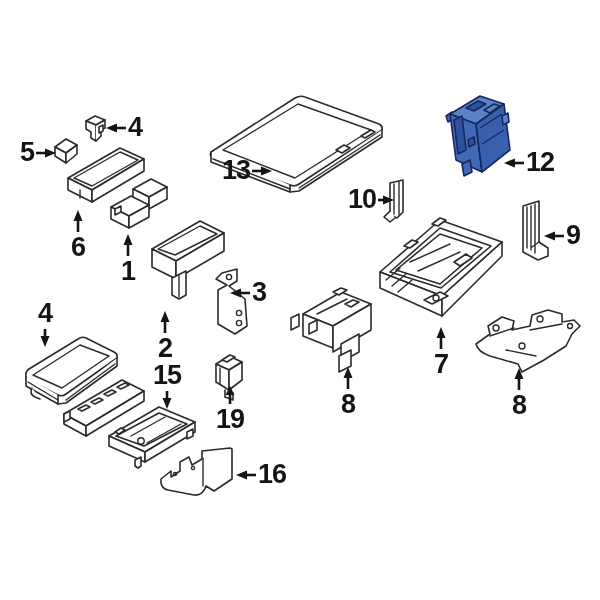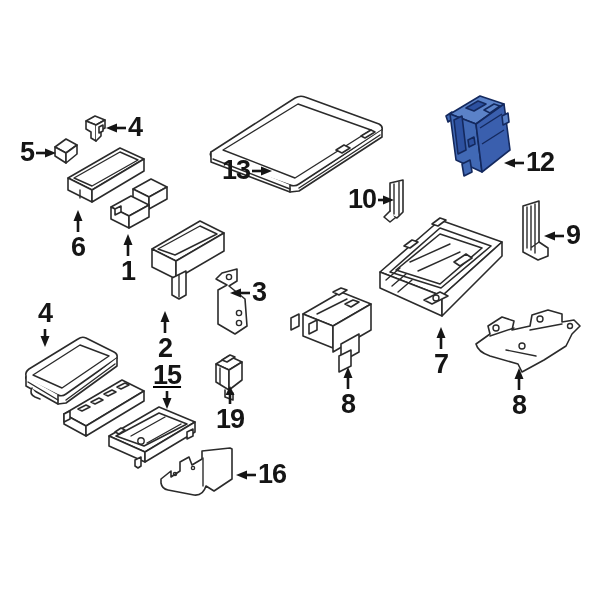--- a/index.html
+++ b/index.html
@@ -333,21 +333,21 @@
   </div>
 
   <div class="callout v" style="left:38px;top:300px;">
     <span class="num">4</span>
     <svg class="arr" width="14" height="18" viewBox="0 0 14 18">
         <path d="M7,0 V9"></path>
         <polygon points="2.5,7 7,18 11.5,7"></polygon>
       </svg>
   </div>
 
-  <div class="callout v" style="left:153px;top:362px;text-decoration:underline;">
+  <div class="callout v" style="left:153px;top:362px;">
     <span class="num">15</span>
     <svg class="arr" width="14" height="18" viewBox="0 0 14 18">
         <path d="M7,0 V9"></path>
         <polygon points="2.5,7 7,18 11.5,7"></polygon>
       </svg>
   </div>
 
 
   <div class="callout v" style="left:216px;top:386px;">
     <svg class="arr" width="14" height="18" viewBox="0 0 14 18">

